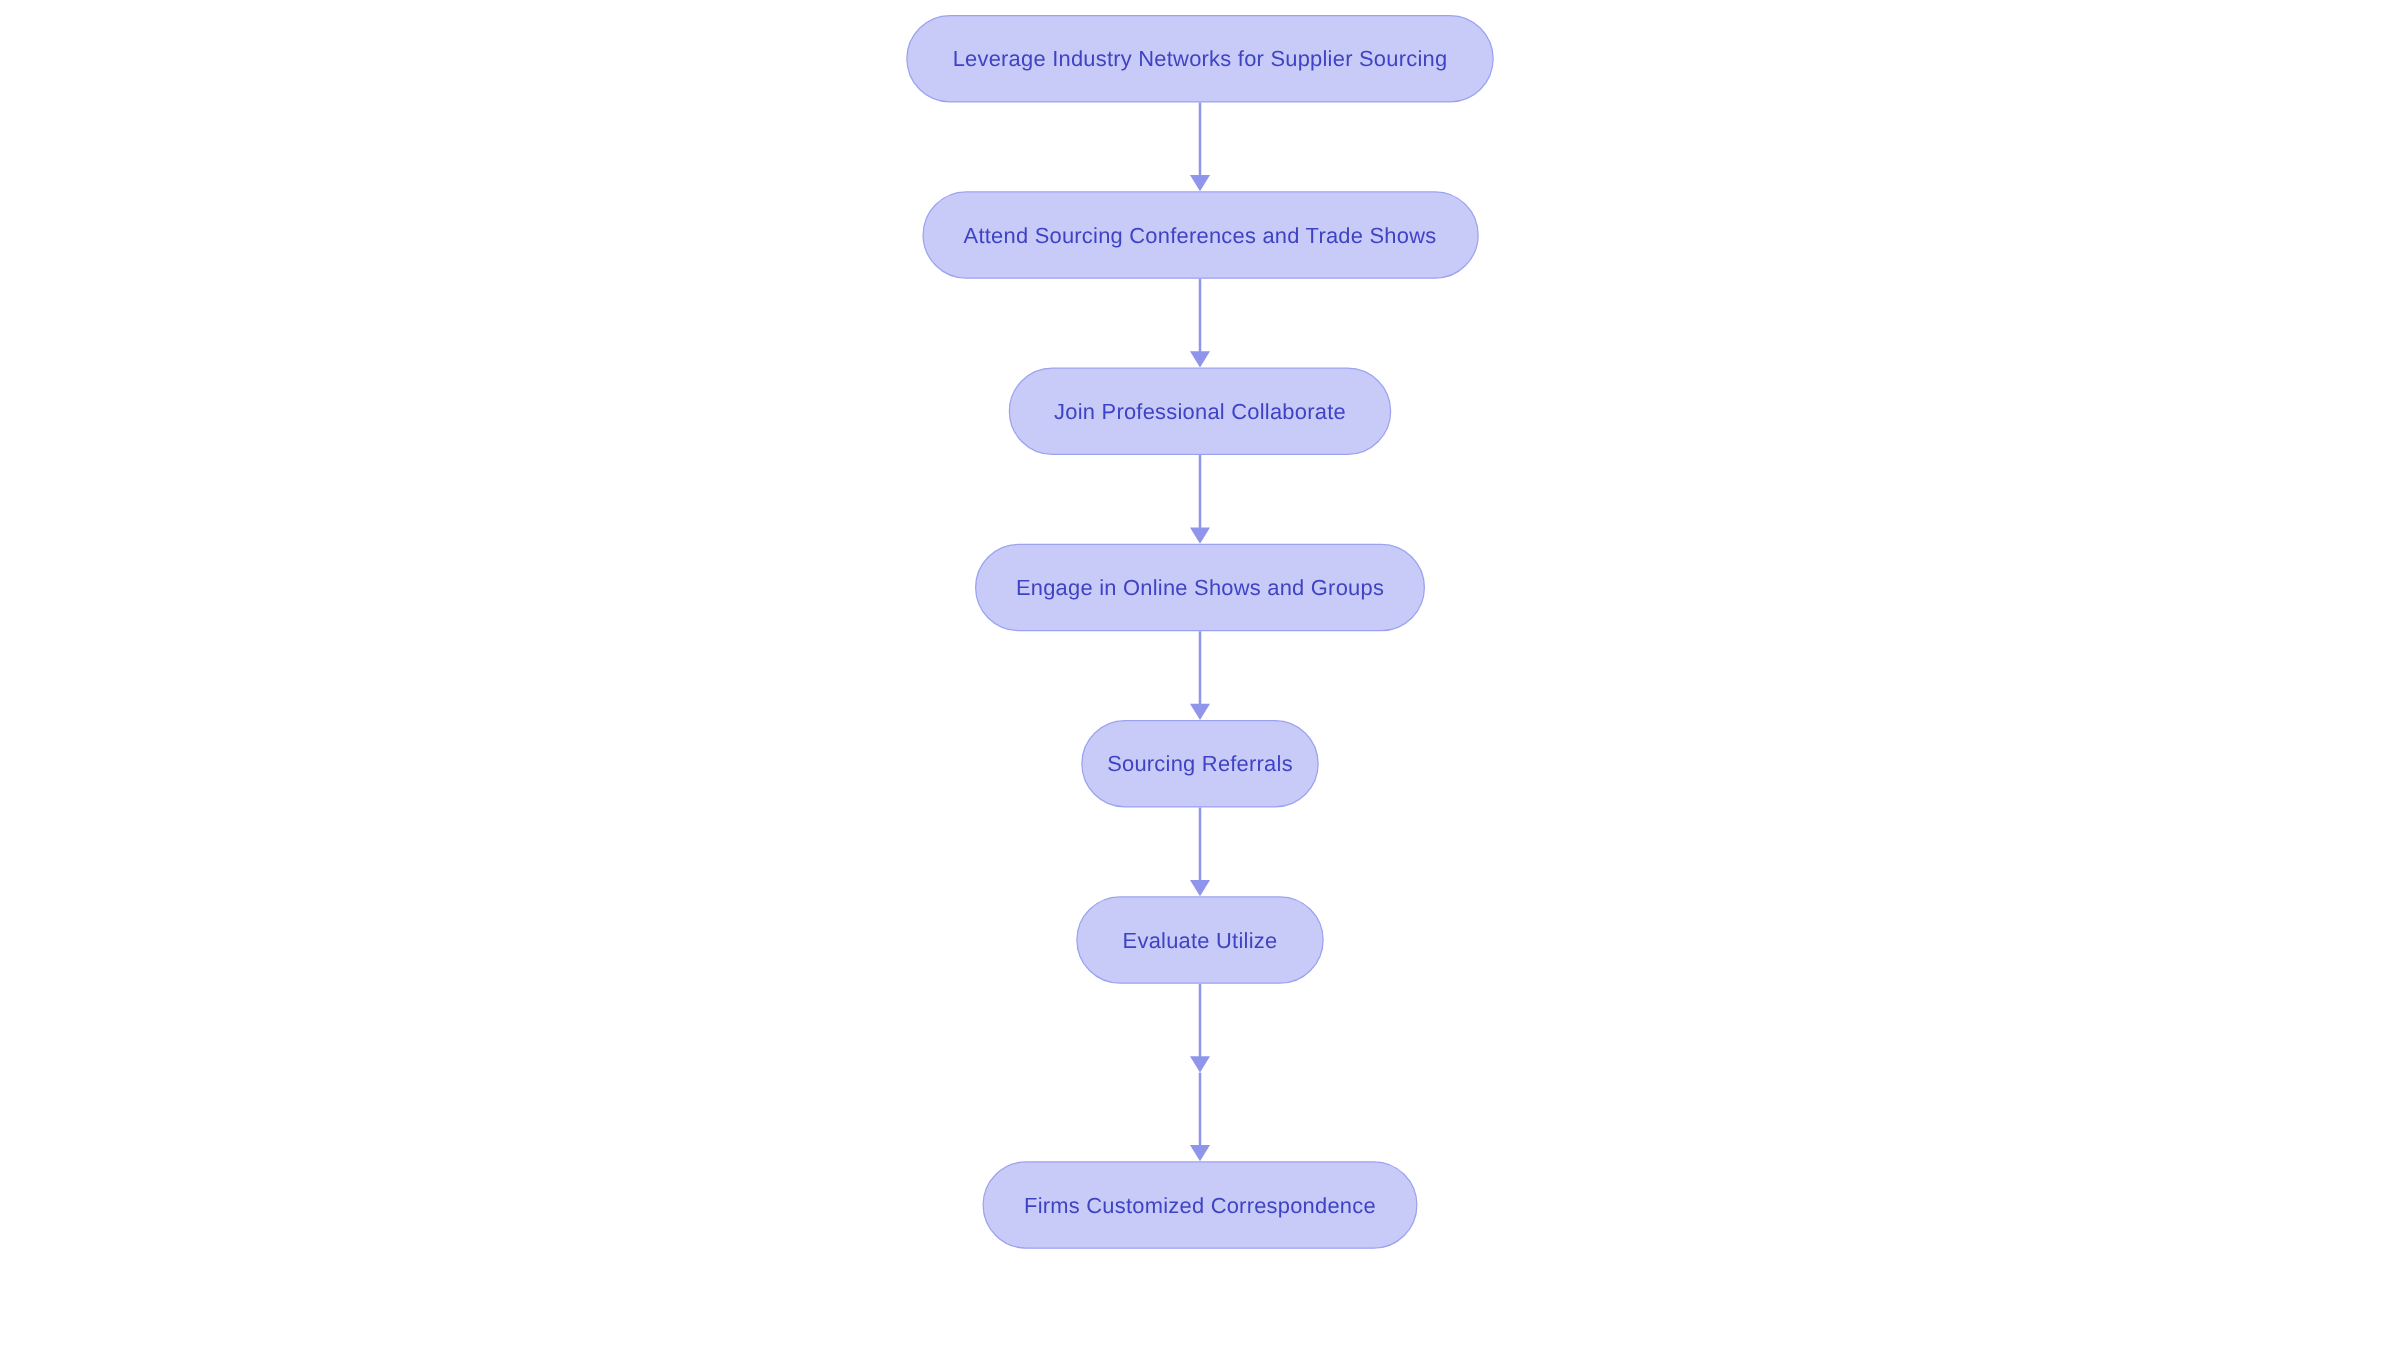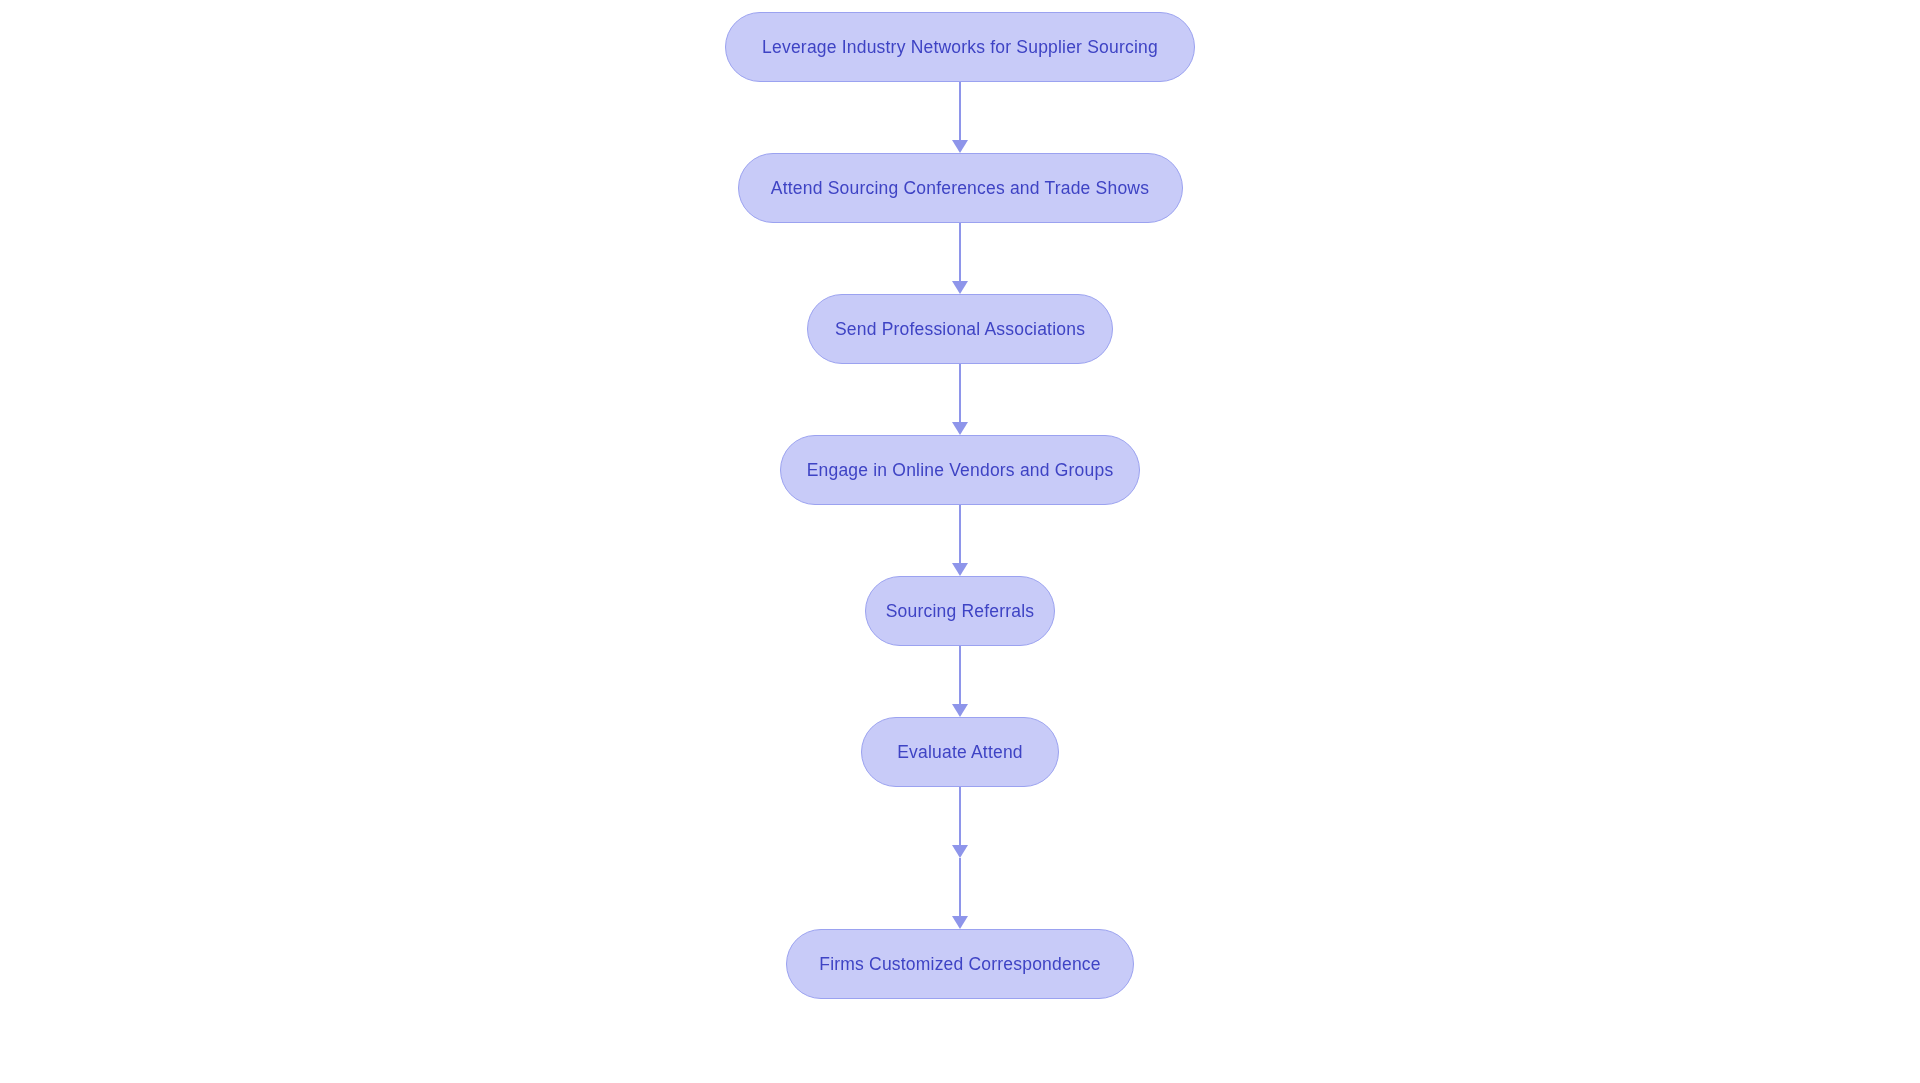--- a/index.html
+++ b/index.html
@@ -83,48 +83,48 @@
     <div class="flow-node" style="width:445px">
       <span>Attend Sourcing Conferences and Trade Shows</span>
     </div>
 
     <div class="flow-arrow">
       <div class="shaft"></div>
       <div class="head"></div>
     </div>
 
     <div class="flow-node" style="width:306px">
-      <span>Send Professional Associations</span>
+      <span>Join Professional Collaborate</span>
     </div>
 
     <div class="flow-arrow">
       <div class="shaft"></div>
       <div class="head"></div>
     </div>
 
     <div class="flow-node" style="width:360px">
-      <span>Engage in Online Vendors and Groups</span>
+      <span>Engage in Online Shows and Groups</span>
     </div>
 
     <div class="flow-arrow">
       <div class="shaft"></div>
       <div class="head"></div>
     </div>
 
     <div class="flow-node" style="width:190px">
       <span>Sourcing Referrals</span>
     </div>
 
     <div class="flow-arrow">
       <div class="shaft"></div>
       <div class="head"></div>
     </div>
 
     <div class="flow-node" style="width:198px">
-      <span>Evaluate Attend</span>
+      <span>Evaluate Utilize</span>
     </div>
 
     <div class="flow-arrow">
       <div class="shaft"></div>
       <div class="head"></div>
     </div>
 
 
     <div class="flow-arrow">
       <div class="shaft"></div>

